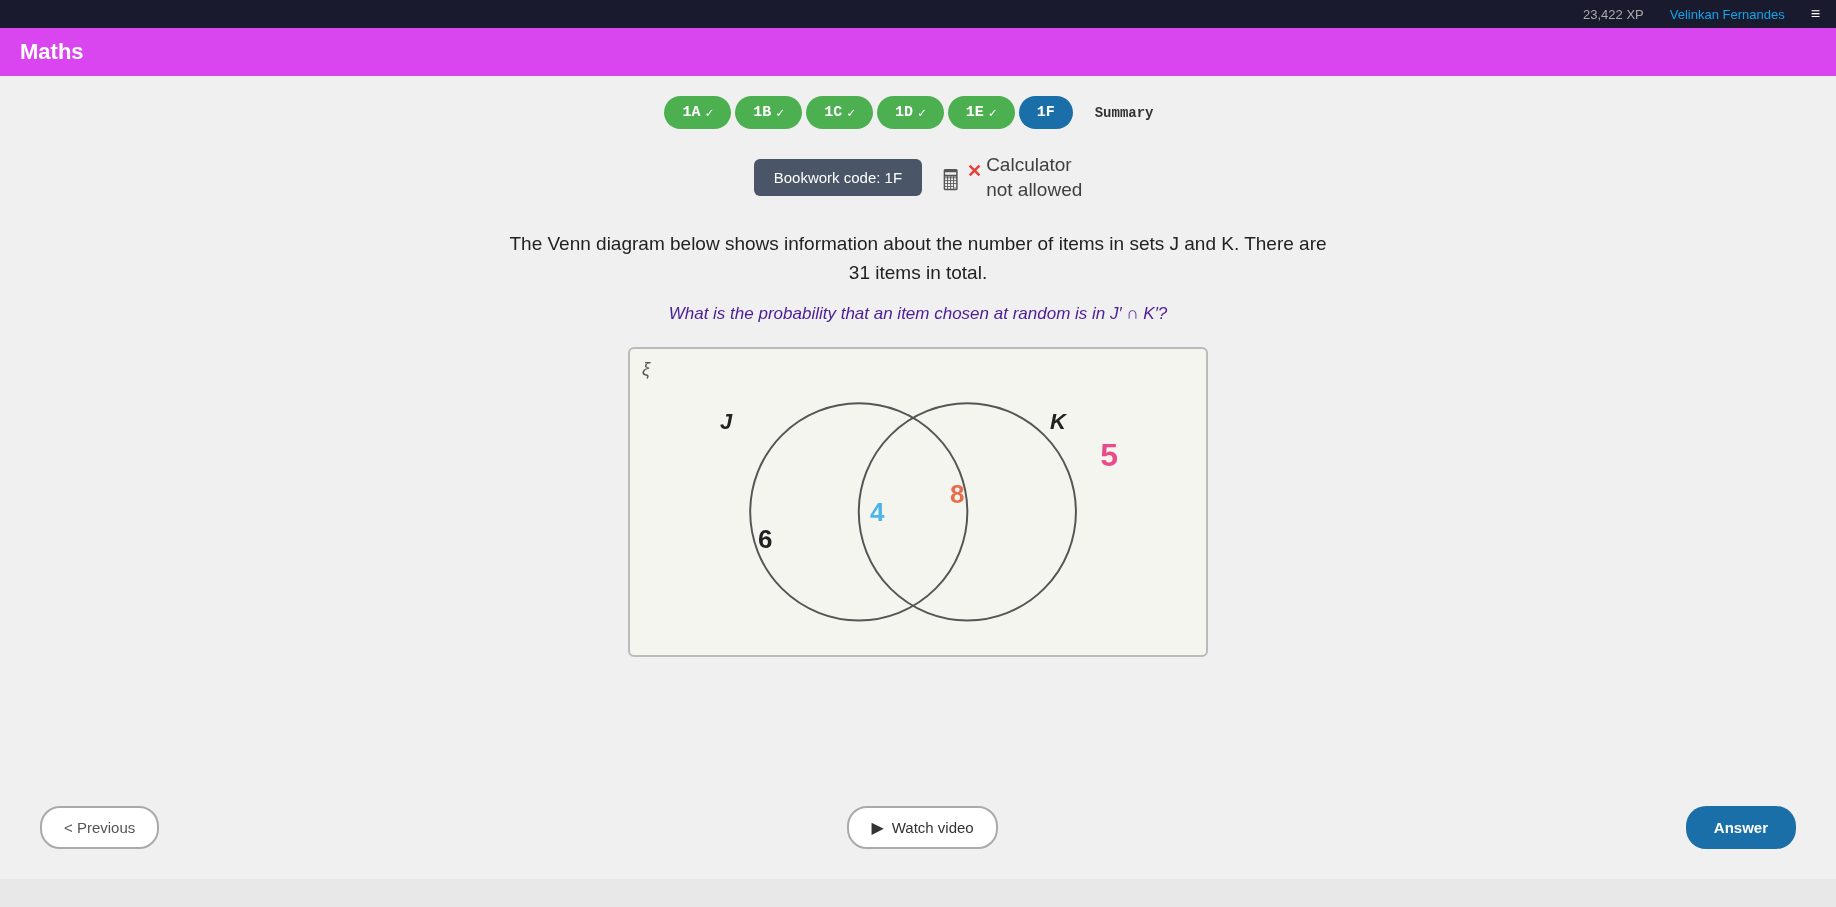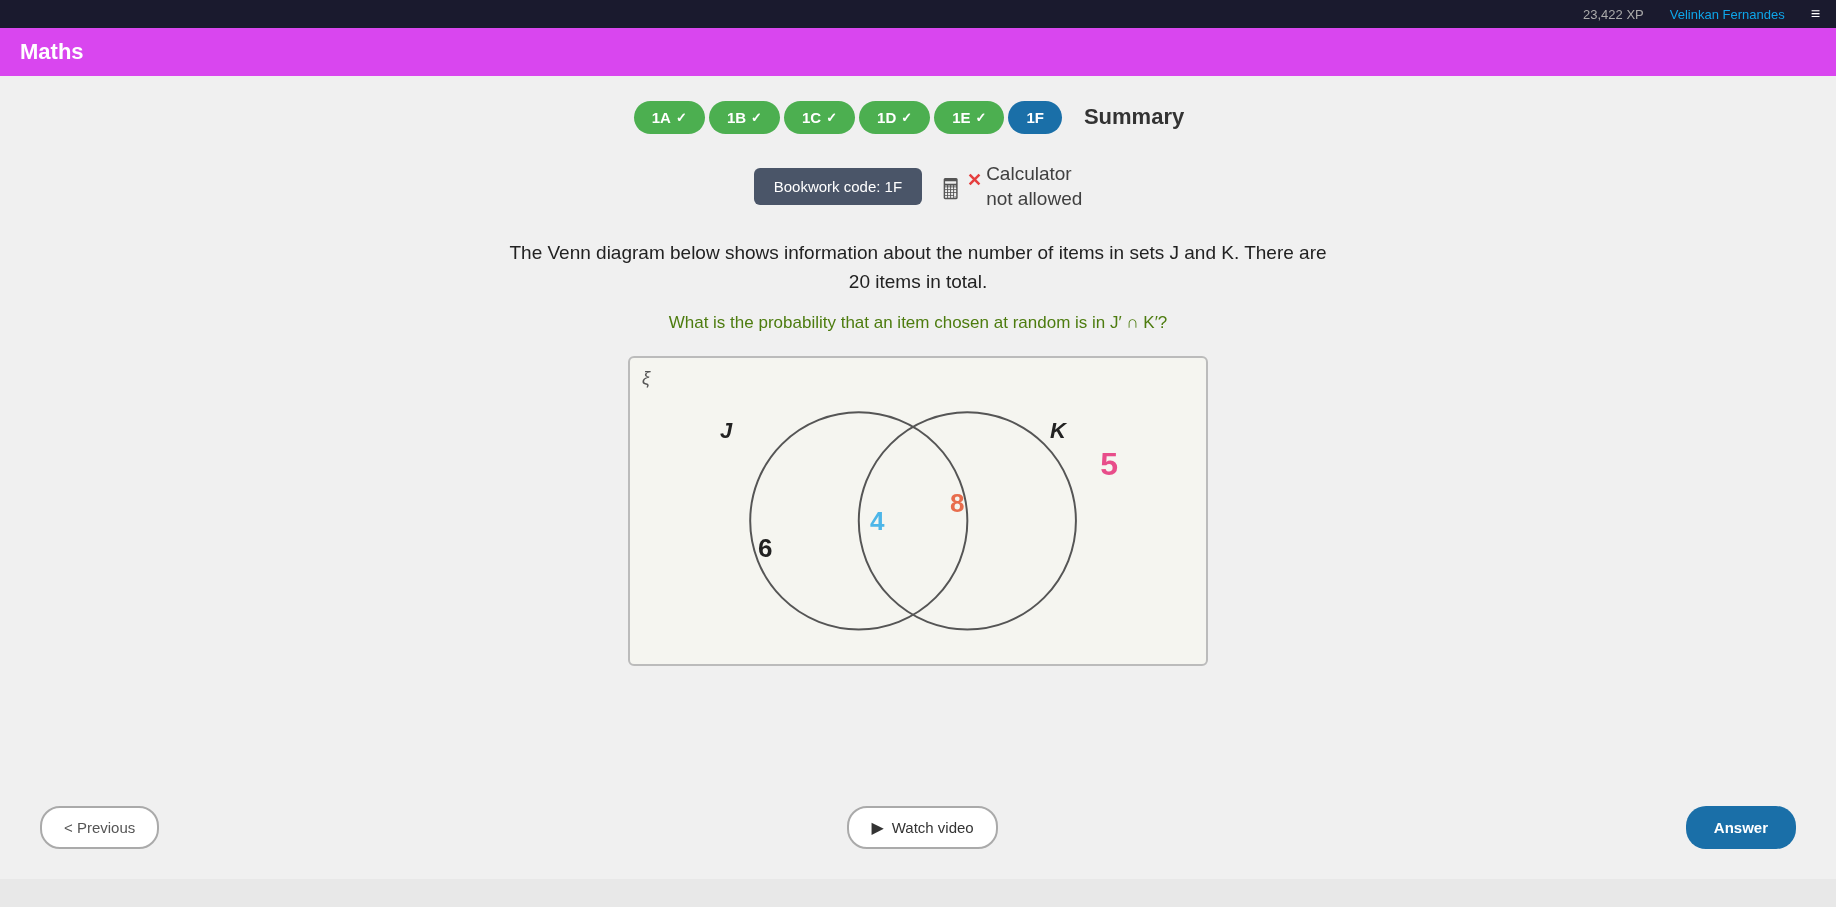--- a/index.html
+++ b/index.html
@@ -59,33 +59,34 @@
     }
     .tab {
       padding: 8px 18px;
       border-radius: 20px;
       font-size: 15px;
       font-weight: 600;
       cursor: pointer;
       display: flex;
       align-items: center;
       gap: 5px;
+      font-family: Liberation Mono, monospace;
     }
     .tab-completed {
       background: #4caf50;
       color: white;
     }
     .tab-active {
       background: #1a6fa8;
       color: white;
     }
     .tab-summary {
       background: none;
       color: #333;
-      font-size: 22px;
+      font-size: 14px;
       font-weight: 600;
     }
     .check-icon {
       font-size: 13px;
     }
 
     
     .info-row {
       display: flex;
       align-items: center;
@@ -137,22 +138,23 @@
       margin-bottom: 20px;
     }
     .question-main {
       font-size: 19px;
       color: #222;
       line-height: 1.5;
       margin-bottom: 14px;
     }
     .question-sub {
       font-size: 17px;
-      color: #4d7c0f;
+      color: #4c1d95;
       line-height: 1.5;
+      font-style: italic;
     }
 
     
     .venn-container {
       background: #f5f5f0;
       border: 2px solid #bbb;
       border-radius: 6px;
       width: 580px;
       height: 310px;
       position: relative;
@@ -325,21 +327,21 @@
         <span class="calc-x">✕</span>
       </div>
       <div class="calc-text">
         <div>Calculator</div>
         <div>not allowed</div>
       </div>
     </div>
   </div>
 
   <div class="question-block">
-    <div class="question-main">The Venn diagram below shows information about the number of items in sets J and K. There are 20 items in total.</div>
+    <div class="question-main">The Venn diagram below shows information about the number of items in sets J and K. There are 31 items in total.</div>
     <div class="question-sub">What is the probability that an item chosen at random is in J′ ∩ K′?</div>
   </div>
 
   <div class="venn-container">
     <span class="venn-xi">ξ</span>
 
     <svg class="venn-svg" viewBox="0 0 580 310">
 
       <circle cx="230" cy="165" r="110" fill="none" stroke="#555" stroke-width="2"></circle>
 

